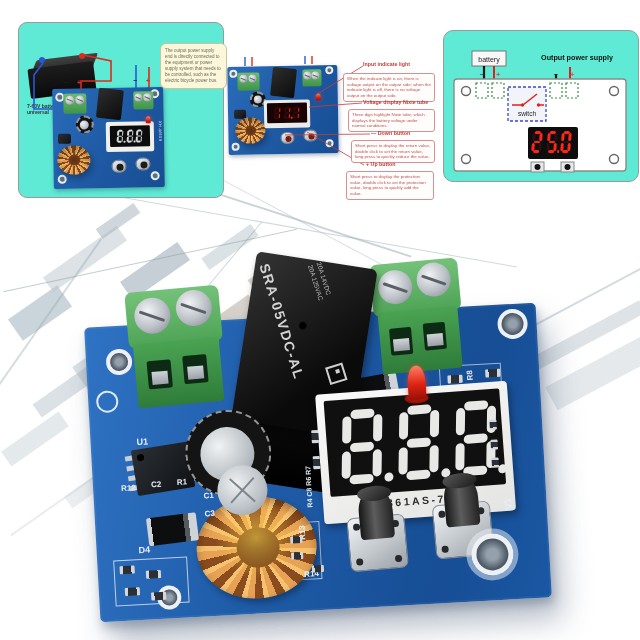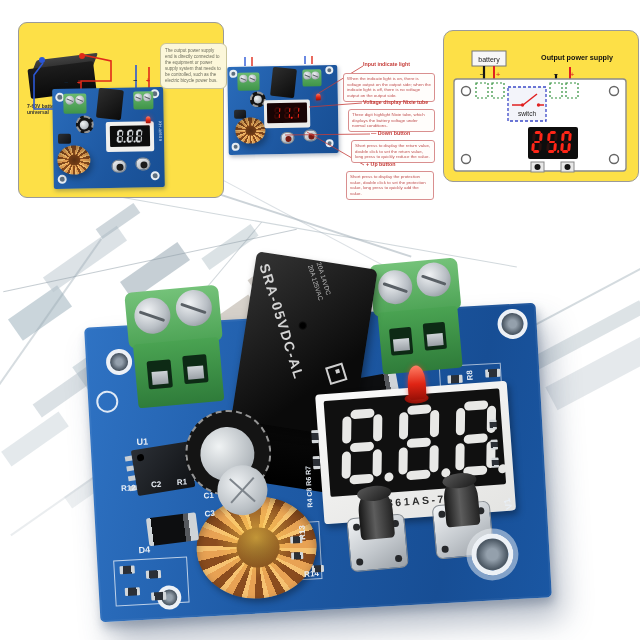--- a/index.html
+++ b/index.html
@@ -1,18 +1,18 @@
 <!DOCTYPE html>
 <html><head>
 <meta charset="utf-8">
 <style>
   html,body{margin:0;padding:0;background:#fff;font-family:"Liberation Sans",sans-serif;}
   #stage{position:relative;width:640px;height:640px;background:#fff;overflow:hidden;}
   .abs{position:absolute;}
-  .card{position:absolute;background:#fde047;border:1.5px solid #9a9a9a;border-radius:9px;text-decoration:underline;}
+  .card{position:absolute;background:#5eead4;border:1.5px solid #9a9a9a;border-radius:9px;text-decoration:underline;}
   .pcb{position:absolute;background:linear-gradient(120deg,#2a6cbb,#1d57a0 60%,#174e93);border-radius:2px;box-shadow:1px 2px 4px rgba(30,50,80,.35);}
   .gterm{position:absolute;background:linear-gradient(180deg,#6cbb71,#3f9449);border-radius:2px;}
   .blackc{position:absolute;background:linear-gradient(135deg,#2e2e2e,#0b0b0b);border-radius:2px;}
   .mhole{position:absolute;border-radius:50%;border:2px solid #e8eef4;background:#5d6f80;box-sizing:border-box;}
   .hole{position:absolute;border-radius:50%;background:radial-gradient(#94a0ac 25%,#4e5a66 65%);border:4px solid #edf1f6;box-sizing:border-box;}
   .toroid{position:absolute;border-radius:50%;background:repeating-conic-gradient(#8a4c1e 0 10deg,#e8a254 10deg 19deg,#f6c272 19deg 25deg);box-shadow:inset 0 4px 10px rgba(0,0,0,.3),2px 4px 6px rgba(0,0,0,.3);}
   .toroid::after{content:"";position:absolute;left:33%;top:30%;width:36%;height:40%;border-radius:50%;background:radial-gradient(#5a2f12,#804418);}
   .torglow{position:absolute;border-radius:50%;background:radial-gradient(circle at 50% 40%,rgba(255,214,80,.6),rgba(255,214,80,0) 55%);}
   .cap{position:absolute;border-radius:50%;background:#141414;border:2px dashed rgba(255,255,255,.55);box-sizing:border-box;}
   .cap::after{content:"";position:absolute;left:16%;top:18%;width:66%;height:66%;border-radius:50%;background:radial-gradient(circle at 35% 35%,#f0f3f4,#b7bdc2 65%,#8f969c);}

